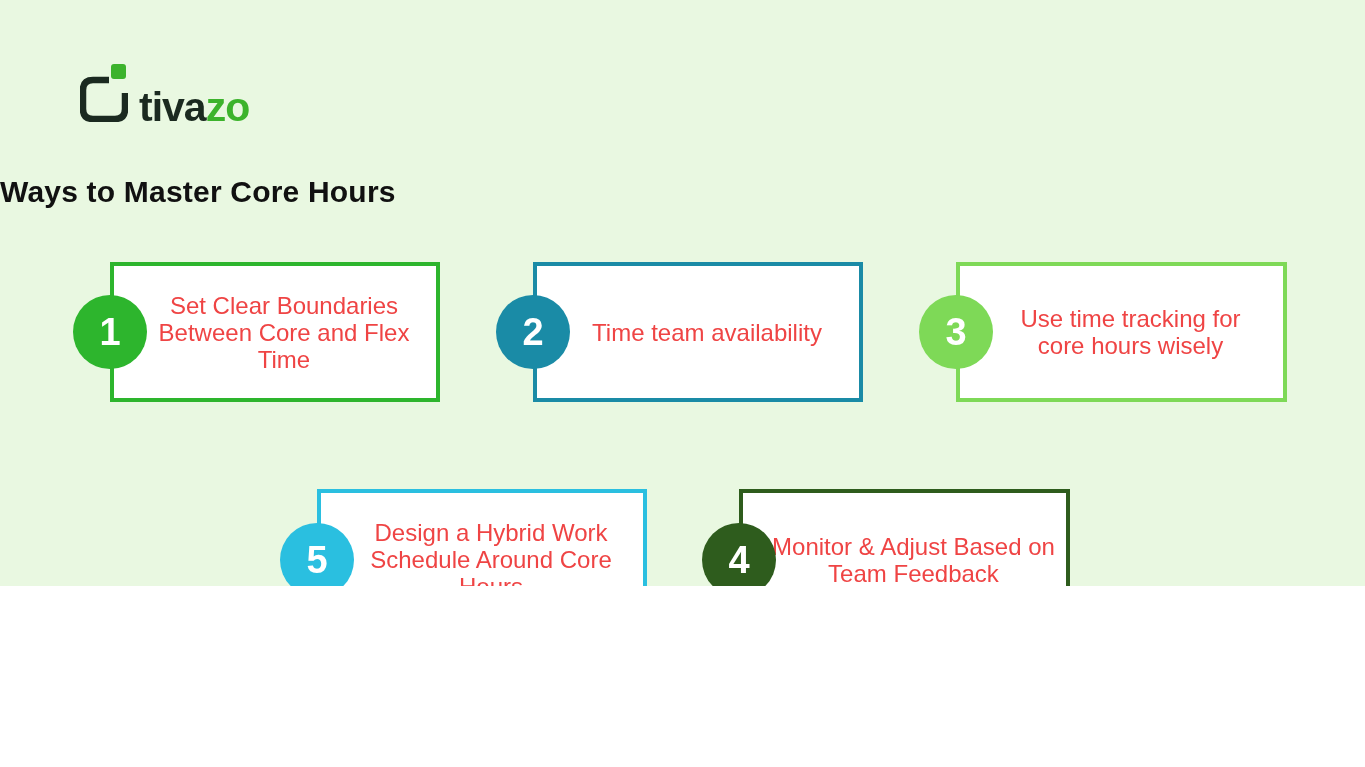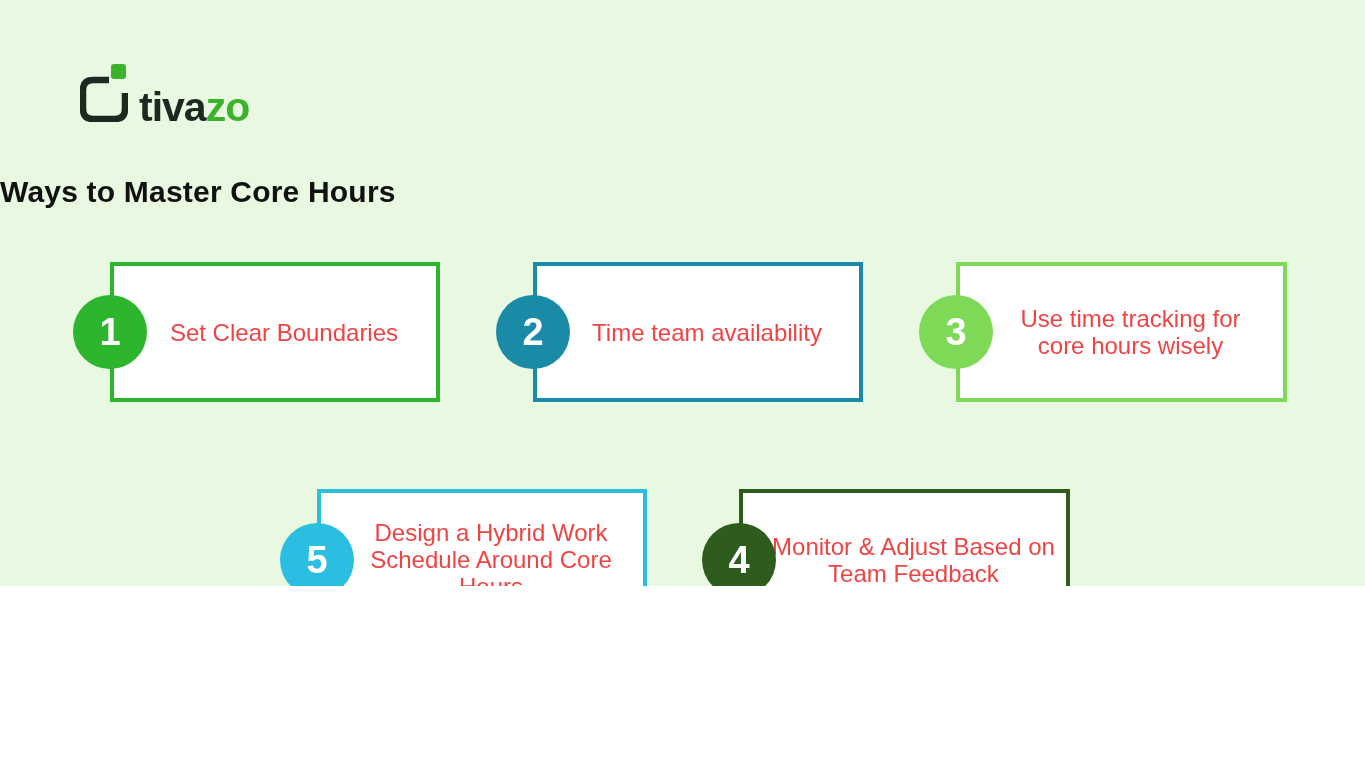--- a/index.html
+++ b/index.html
@@ -104,20 +104,21 @@
   </div>
 
   <div class="page-title" style="color: rgb(17, 17, 17);">Ways to Master Core Hours</div>
 
   <div class="card pos1" style="border-color: rgb(45, 181, 45);">
     <div class="badge" style="background-color: rgb(45, 181, 45);">
       <span class="num">1</span>
     </div>
     <div class="ctext">
       <div>Set Clear Boundaries</div>
+      <div>Between Core and Flex Time</div>
     </div>
   </div>
 
   <div class="card pos2" style="border-color: rgb(26, 139, 166);">
     <div class="badge" style="background-color: rgb(26, 139, 166);">
       <span class="num">2</span>
     </div>
     <div class="ctext">
       <div>Time team availability</div>
     </div>

